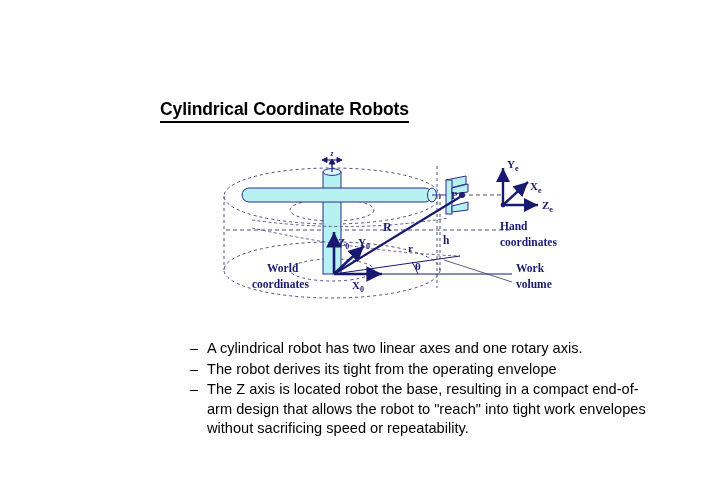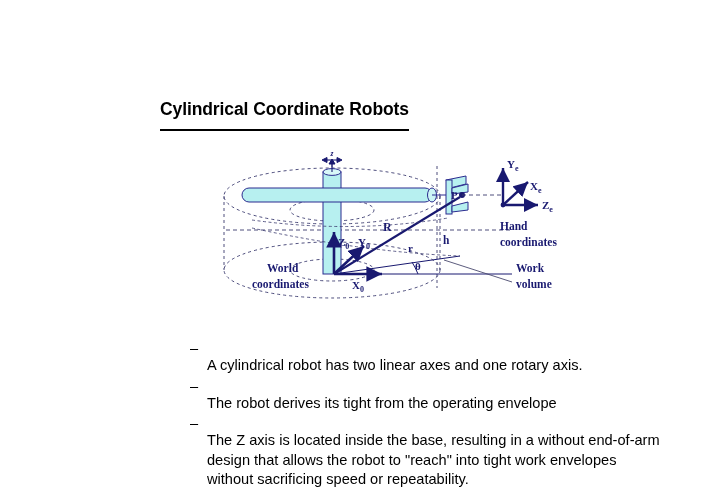--- a/index.html
+++ b/index.html
@@ -20,21 +20,21 @@
   #slide-title {
     position: absolute;
     left: 160px;
     top: 99px;
     font-size: 17.5px;
     font-weight: bold;
     letter-spacing: -0.1px;
     color: #000000;
     white-space: nowrap;
     border-bottom: 2px solid #000000;
-    padding-bottom: 10px;
+    padding-bottom: 2px;
     line-height: 1.15;
   }
 
   
   #figure {
     position: absolute;
     left: 212px;
     top: 148px;
     width: 380px;
     height: 160px;
@@ -58,21 +58,20 @@
     color: #000000;
     margin-bottom: 1px;
   }
   .bullet-dash {
     width: 17px;
     flex: 0 0 17px;
     color: #000000;
   }
   .bullet-text {
     flex: 1 1 auto;
-    margin-top: 17px;
   }
 </style>
 </head>
 <body>
 
 <div id="slide-title">Cylindrical Coordinate Robots</div>
 
 <div id="figure">
   <svg width="380" height="160" viewBox="0 0 380 160" xmlns="http://www.w3.org/2000/svg">
 
@@ -208,15 +207,15 @@
   <div class="bullet-row">
     <span class="bullet-dash">–</span>
     <span class="bullet-text">A cylindrical robot has two linear axes and one rotary axis.</span>
   </div>
   <div class="bullet-row">
     <span class="bullet-dash">–</span>
     <span class="bullet-text">The robot derives its tight from the operating envelope</span>
   </div>
   <div class="bullet-row">
     <span class="bullet-dash">–</span>
-    <span class="bullet-text">The Z axis is located inside the base, resulting in a without end-of-arm design that allows the robot to "reach" into tight work envelopes without sacrificing speed or repeatability.</span>
+    <span class="bullet-text">The Z axis is located robot the base, resulting in a compact end-of-arm design that allows the robot to "reach" into tight work envelopes without sacrificing speed or repeatability.</span>
   </div>
 </div>
 
 </body></html>

